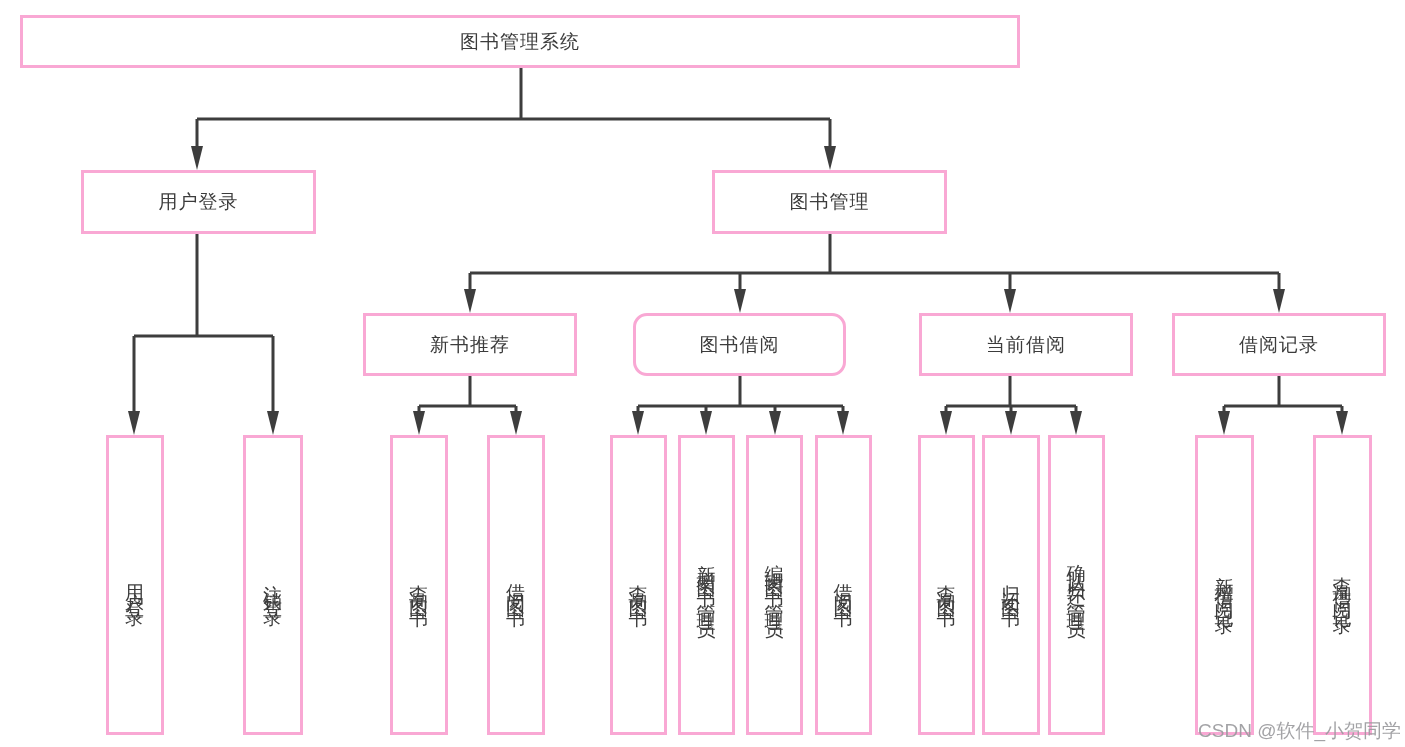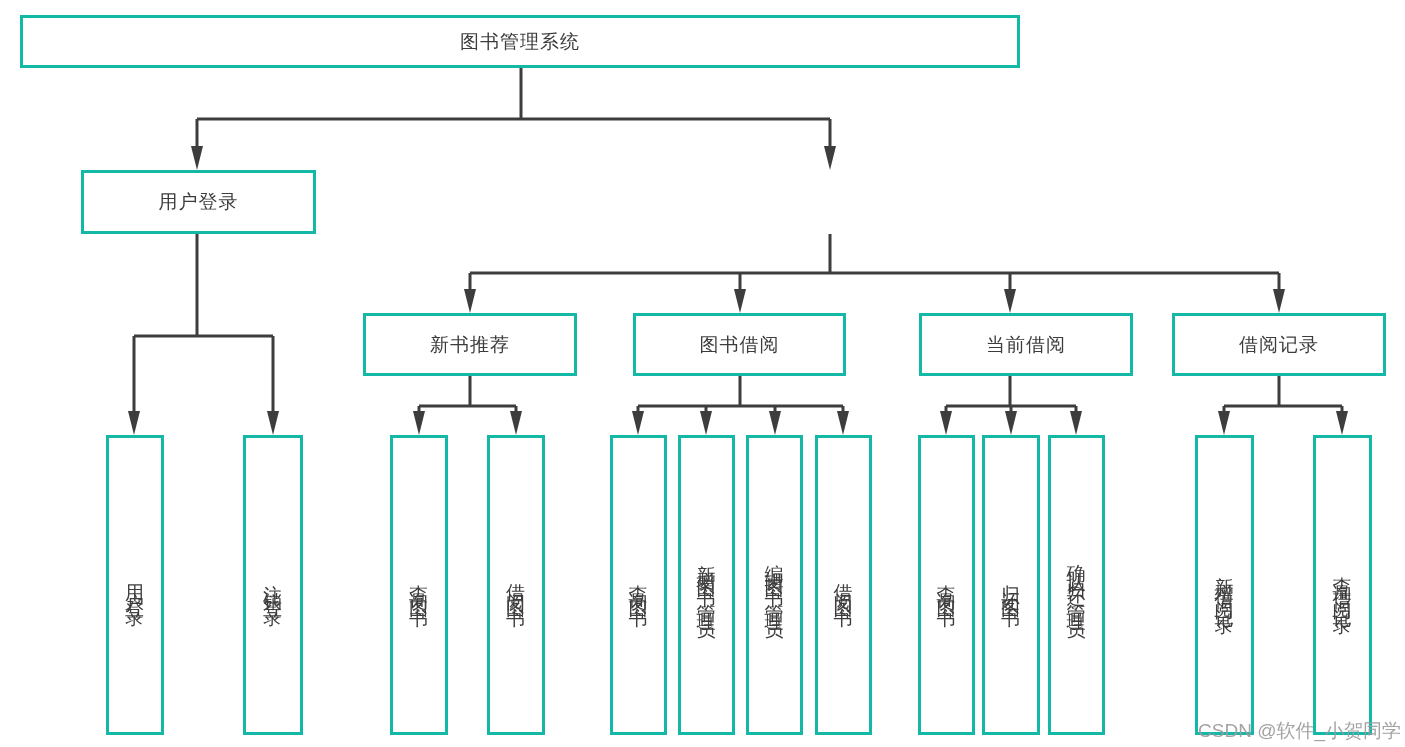--- a/index.html
+++ b/index.html
@@ -18,21 +18,21 @@
   .connectors {
     position: absolute;
     left: 0; top: 0;
     width: 1405px;
     height: 747px;
     pointer-events: none;
   }
   .box {
     position: absolute;
     box-sizing: border-box;
-    border: 3px solid #14b8a6;
+    border: 3px solid #f9a8d4;
     background: #ffffff;
     display: flex;
     align-items: center;
     justify-content: center;
     color: #3c3c3c;
   }
   .hlabel {
     font-size: 19px;
     letter-spacing: 1px;
     white-space: nowrap;
@@ -119,25 +119,28 @@
     </g>
   </svg>
 
   <div class="box root-box" style="left:20px; top:15px; width:1000px; height:53px;">
     <span class="hlabel">图书管理系统</span>
   </div>
 
   <div class="box" style="left:81px; top:170px; width:235px; height:64px;">
     <span class="hlabel">用户登录</span>
   </div>
+  <div class="box" style="left:712px; top:170px; width:235px; height:64px;">
+    <span class="hlabel">图书管理</span>
+  </div>
 
   <div class="box" style="left:363px; top:313px; width:214px; height:63px;text-align:right;">
     <span class="hlabel">新书推荐</span>
   </div>
-  <div class="box" style="left:633px; top:313px; width:213px; height:63px;">
+  <div class="box" style="left:633px; top:313px; width:213px; height:63px;border-radius:14px;">
     <span class="hlabel">图书借阅</span>
   </div>
   <div class="box" style="left:903px; top:313px; width:214px; height:63px;margin-left:16px;">
     <span class="hlabel">当前借阅</span>
   </div>
   <div class="box" style="left:1172px; top:313px; width:214px; height:63px;">
     <span class="hlabel">借阅记录</span>
   </div>
 
   <div class="box leaf" style="left:106px; top:435px; width:58px; height:300px;">

